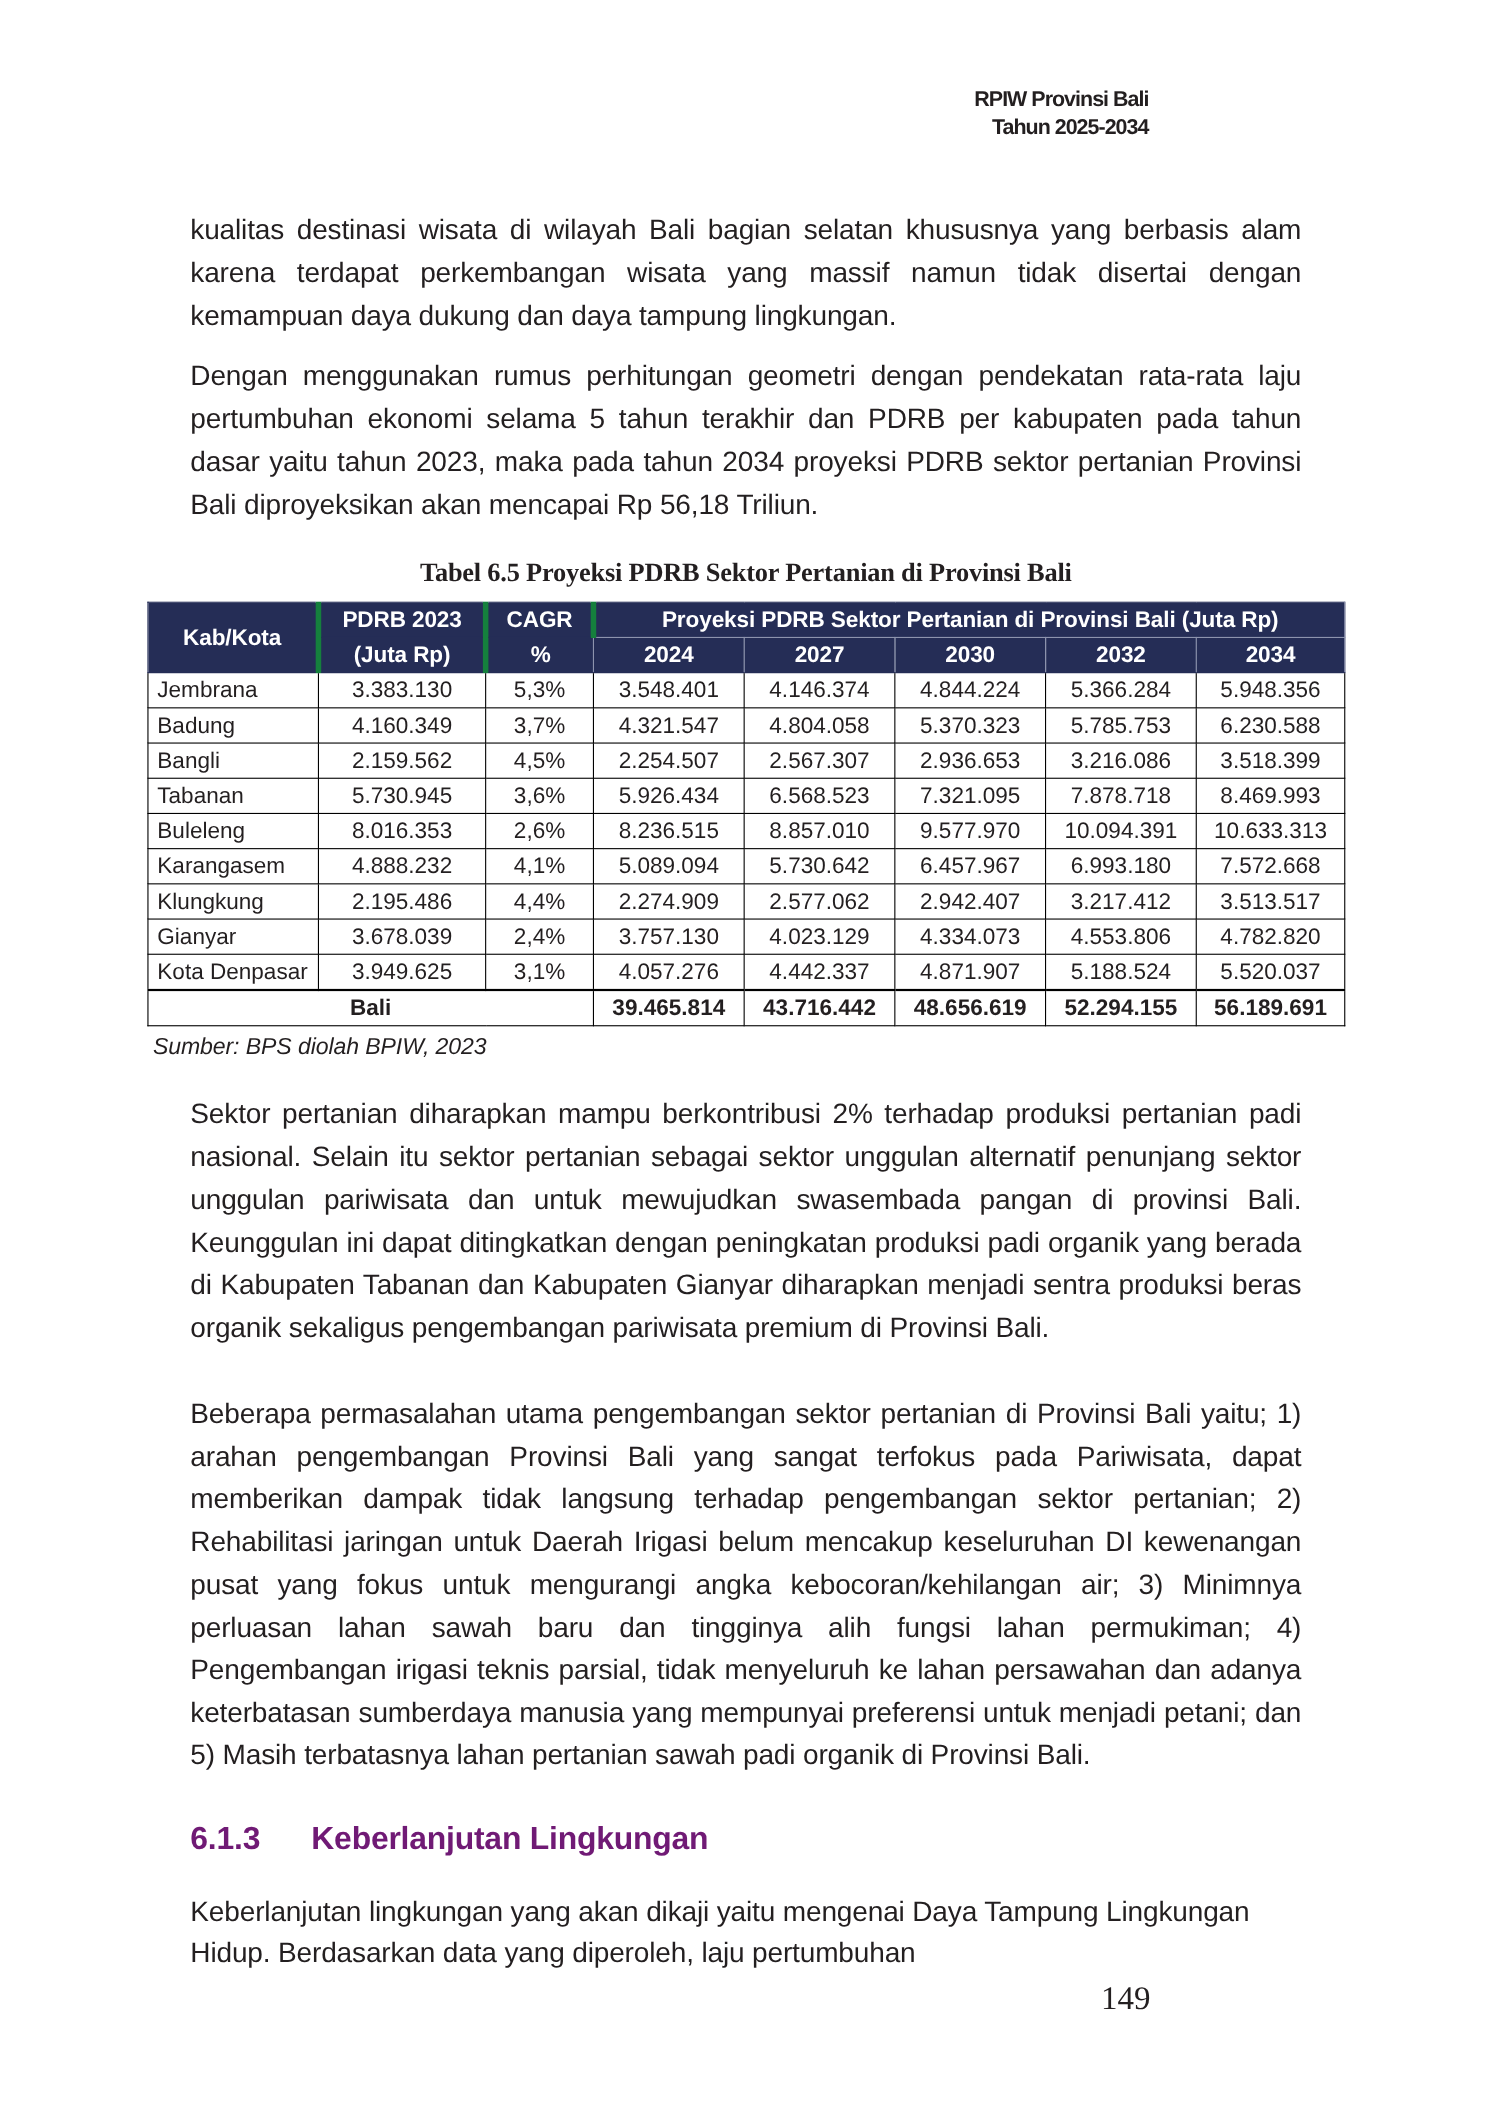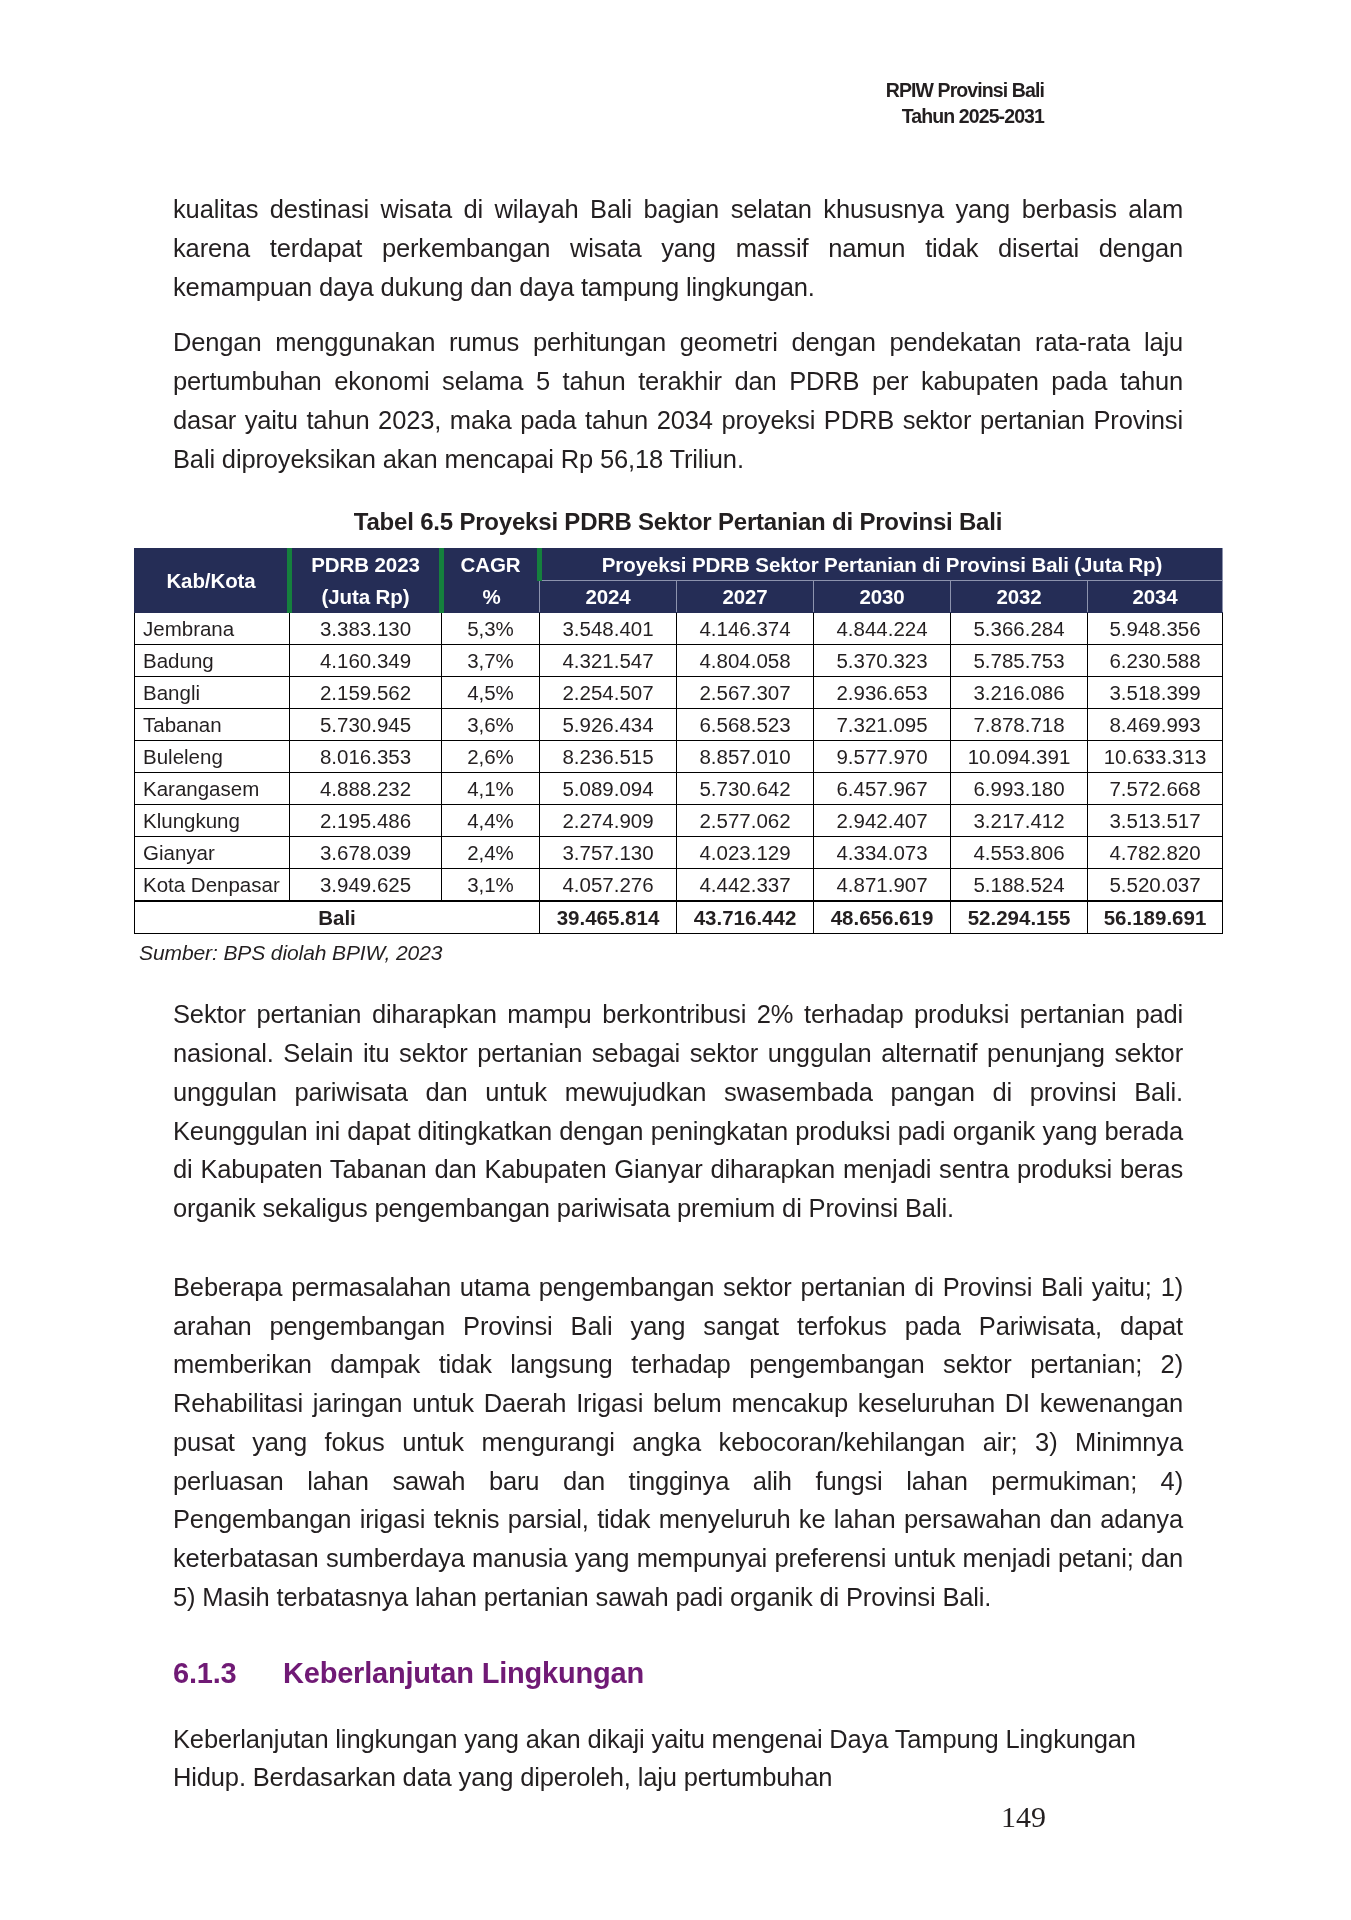--- a/index.html
+++ b/index.html
@@ -78,20 +78,21 @@
   h2.sec-num .lbl { display: inline-block; width: 110px; }
 
   
   .table-title {
     margin: 0;
     text-align: center;
     font-size: 24px;
     font-weight: 700;
     color: #231f20;
     letter-spacing: -0.2px;
+    font-family: Liberation Serif, serif;
   }
   .tbl-wrap {
     margin-top: 12px;
     margin-left: -39px;
     width: 1088px;
   }
   table.pdrb {
     border-collapse: collapse;
     width: 1088px;
     table-layout: fixed;
@@ -151,21 +152,21 @@
     color: #231f20;
   }
 </style>
 </head>
 <body>
 
 <div class="page">
 
   <div class="run-header">
     <div>RPIW Provinsi Bali</div>
-    <div>Tahun 2025-2031</div>
+    <div>Tahun 2025-2034</div>
   </div>
 
   <div class="content">
 
     <p class="body">kualitas destinasi wisata di wilayah Bali bagian selatan khususnya yang berbasis alam karena terdapat perkembangan wisata yang massif namun tidak disertai dengan kemampuan daya dukung dan daya tampung lingkungan.</p>
 
     <div class="gap-sm"></div>
 
 
     <p class="body">Dengan menggunakan rumus perhitungan geometri dengan pendekatan rata-rata laju pertumbuhan ekonomi selama 5 tahun terakhir dan PDRB per kabupaten pada tahun dasar yaitu tahun 2023, maka pada tahun 2034 proyeksi PDRB sektor pertanian Provinsi Bali diproyeksikan akan mencapai Rp 56,18 Triliun.</p>

